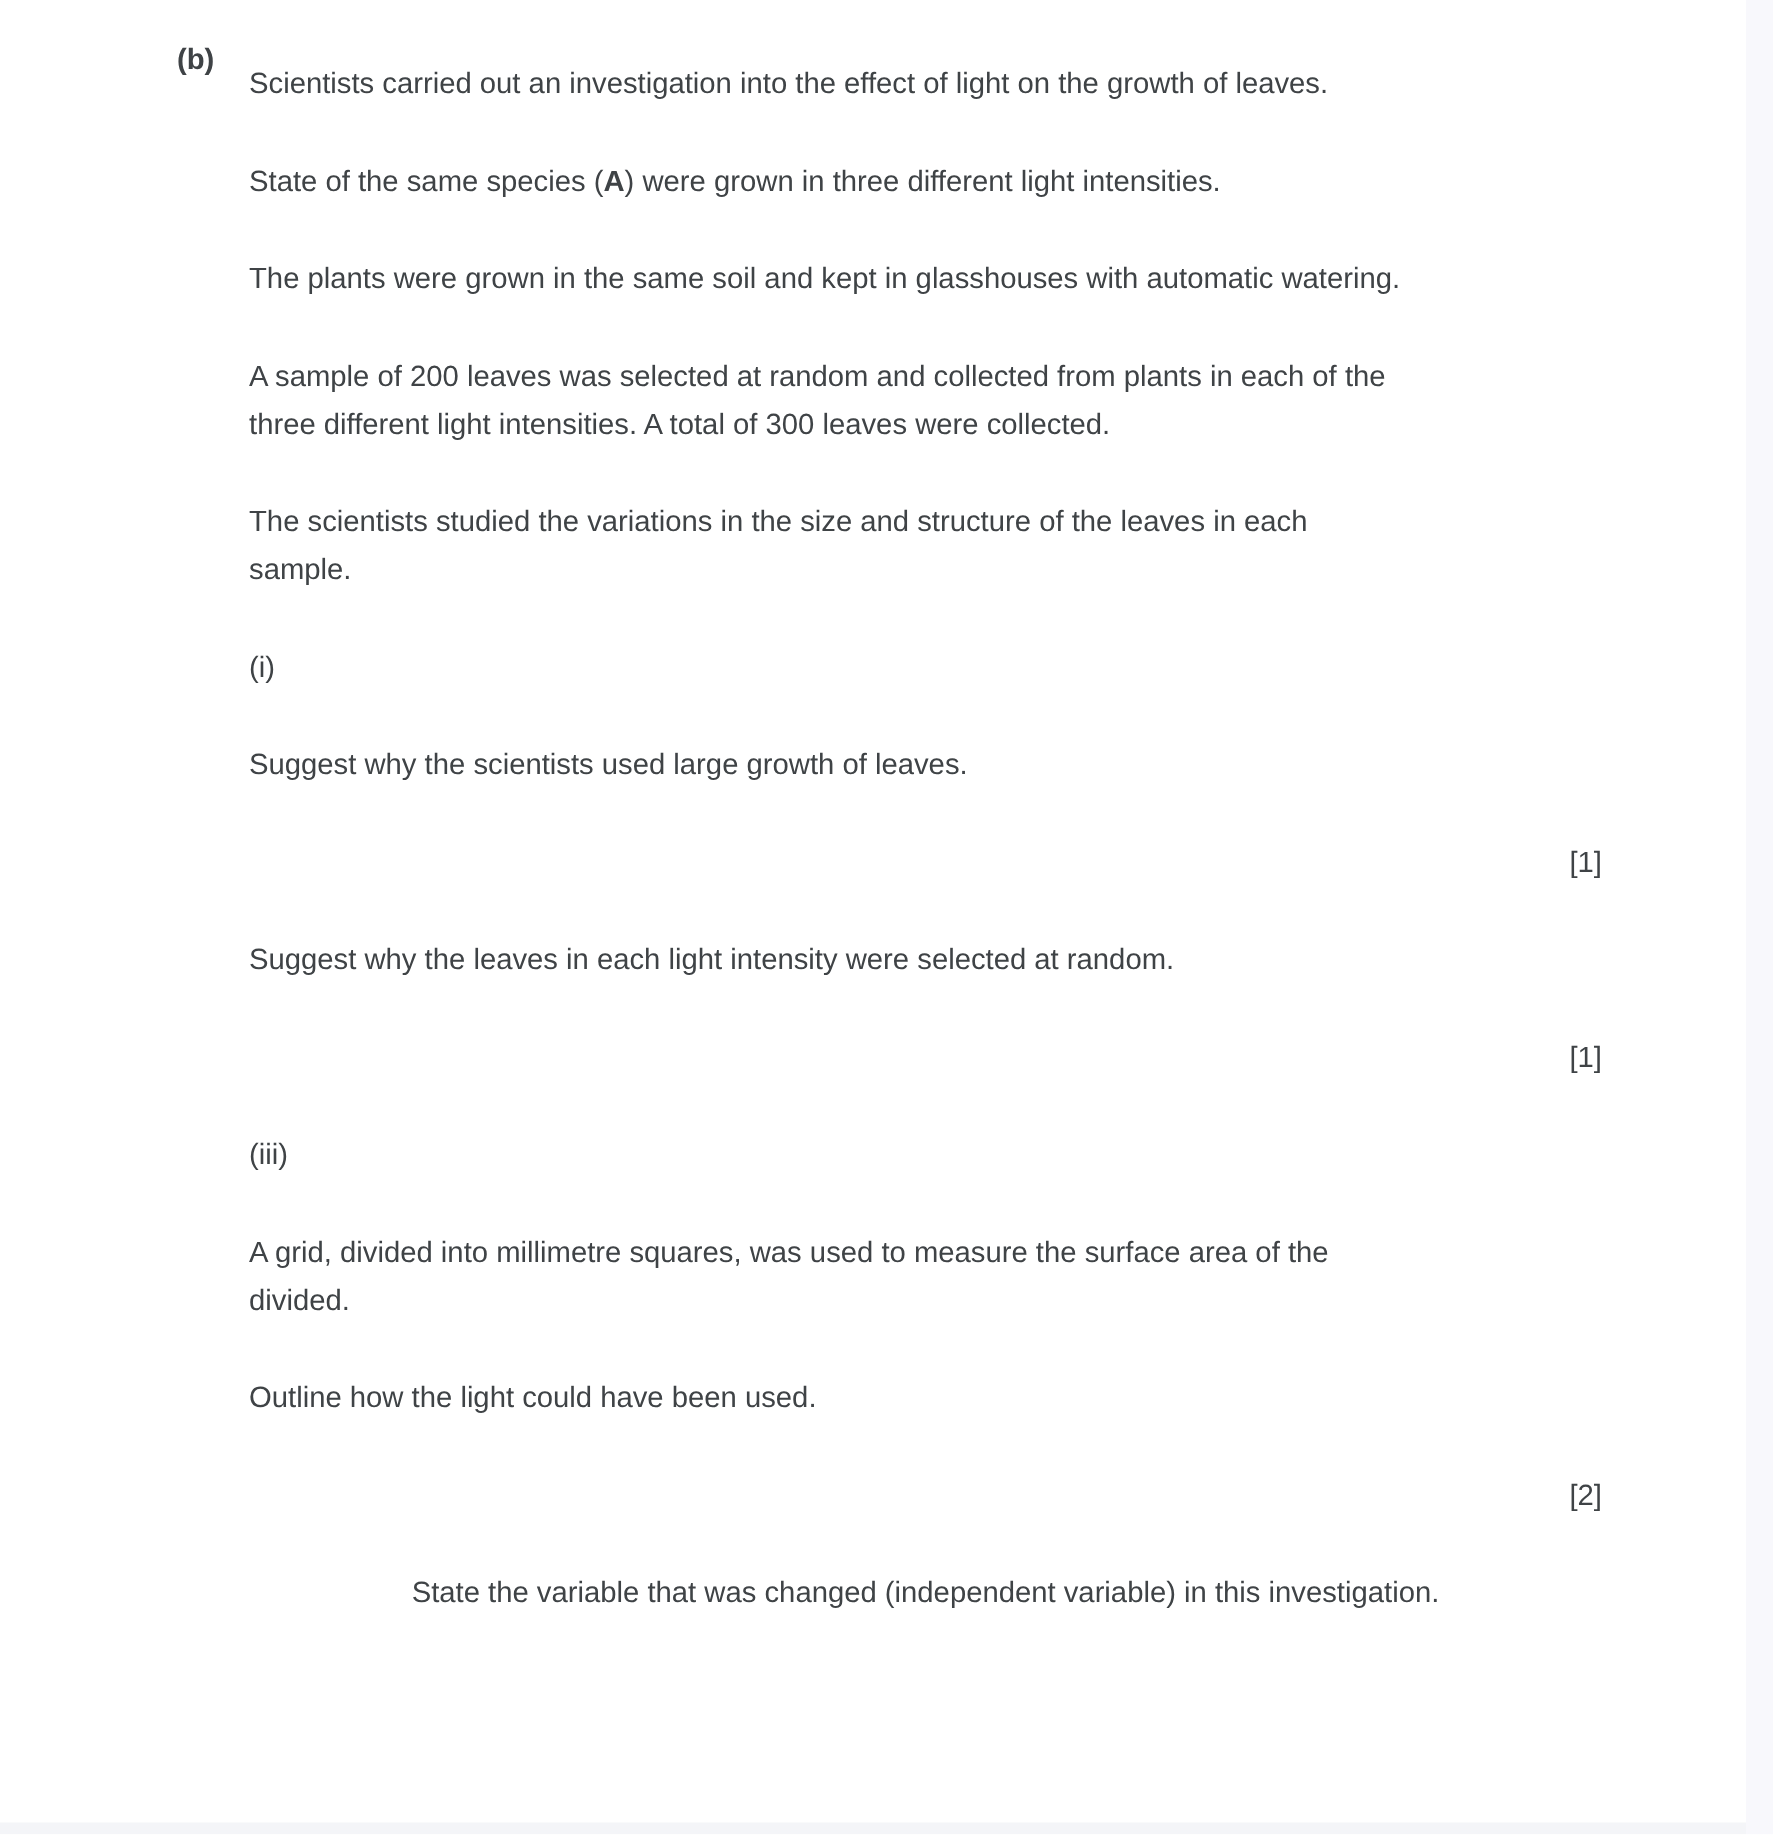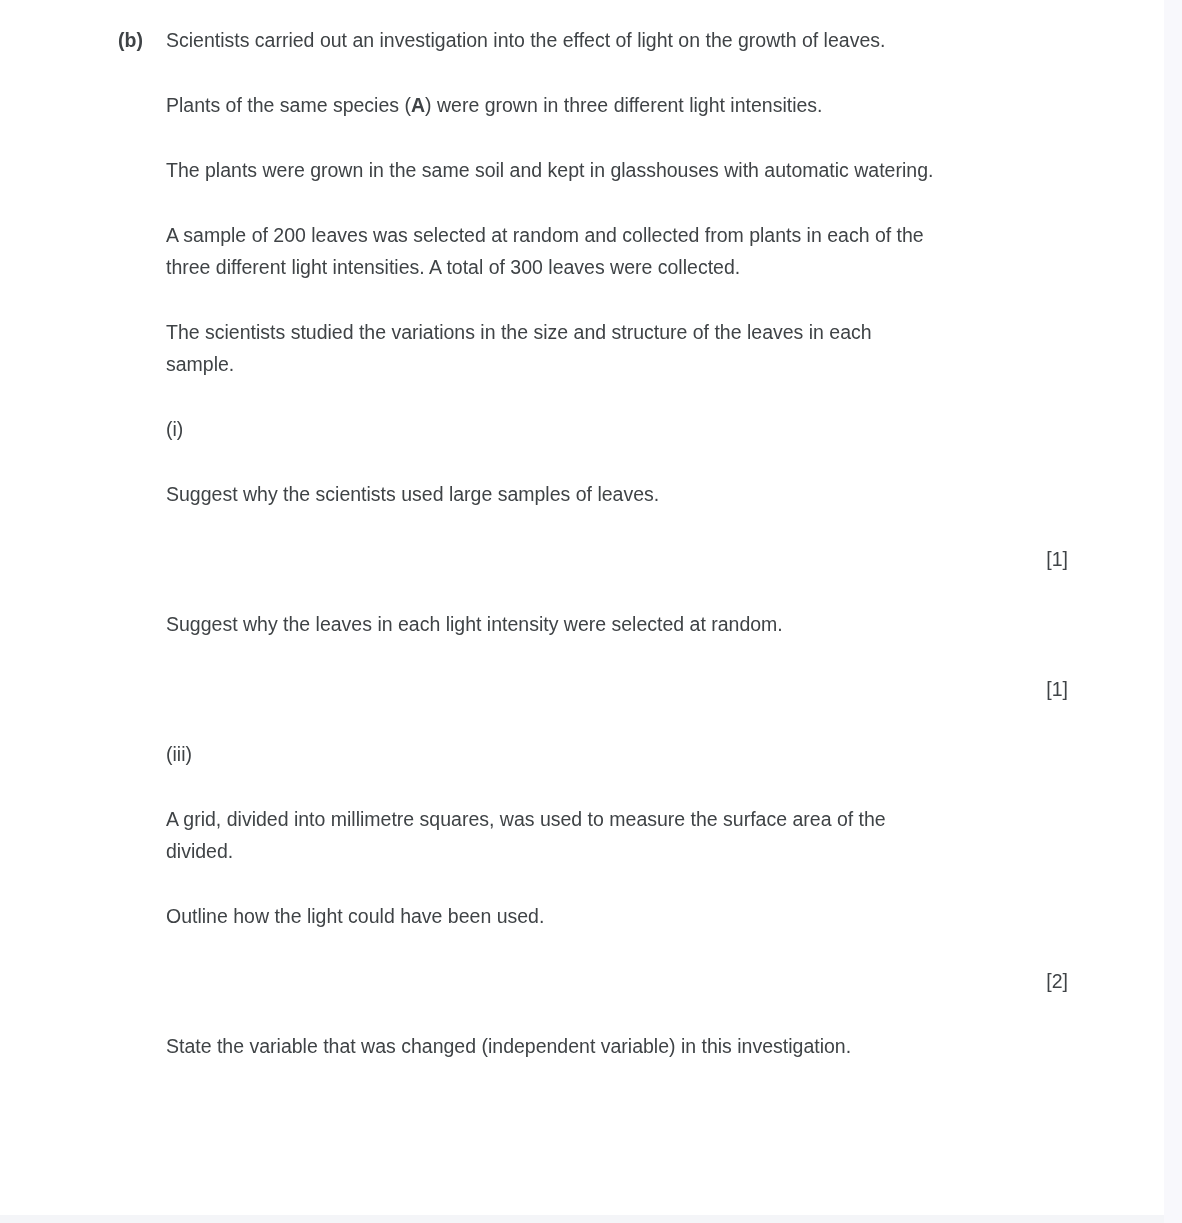--- a/index.html
+++ b/index.html
@@ -42,27 +42,28 @@
     flex-shrink: 0;
     font-weight: 700;
     font-size: 19.5px;
     line-height: 32px;
   }
   .qbody {
     width: 902px;
     flex-shrink: 0;
   }
   .qbody p {
-    margin: 0 0 33px 0;
+    margin: 16px 0 33px 0;
     font-size: 19.5px;
     line-height: 32px;
     color: #3f4346;
   }
   .qbody p:last-child {
     margin-bottom: 0;
+    text-align: center;
   }
   .ln {
     display: block;
     white-space: nowrap;
   }
   .bold {
     font-weight: 700;
   }
   .marks {
     text-align: right;
@@ -74,37 +75,37 @@
 <div class="page">
 
   <div class="question">
 
     <div class="part-label">(b)</div>
 
     <div class="qbody">
 
       <p>Scientists carried out an investigation into the effect of light on the growth of leaves.</p>
 
-      <p><span>Plants of the same species (</span><span class="bold">A</span><span>) were grown in three different light intensities.</span></p>
+      <p><span>State of the same species (</span><span class="bold">A</span><span>) were grown in three different light intensities.</span></p>
 
       <p>The plants were grown in the same soil and kept in glasshouses with automatic watering.</p>
 
       <p>
         <span class="ln">A sample of 200 leaves was selected at random and collected from plants in each of the</span>
         <span class="ln">three different light intensities. A total of 300 leaves were collected.</span>
       </p>
 
       <p>
         <span class="ln">The scientists studied the variations in the size and structure of the leaves in each</span>
         <span class="ln">sample.</span>
       </p>
 
       <p>(i)</p>
 
-      <p>Suggest why the scientists used large samples of leaves.</p>
+      <p>Suggest why the scientists used large growth of leaves.</p>
 
       <p class="marks">[1]</p>
 
 
       <p>Suggest why the leaves in each light intensity were selected at random.</p>
 
       <p class="marks">[1]</p>
 
       <p>(iii)</p>
 

